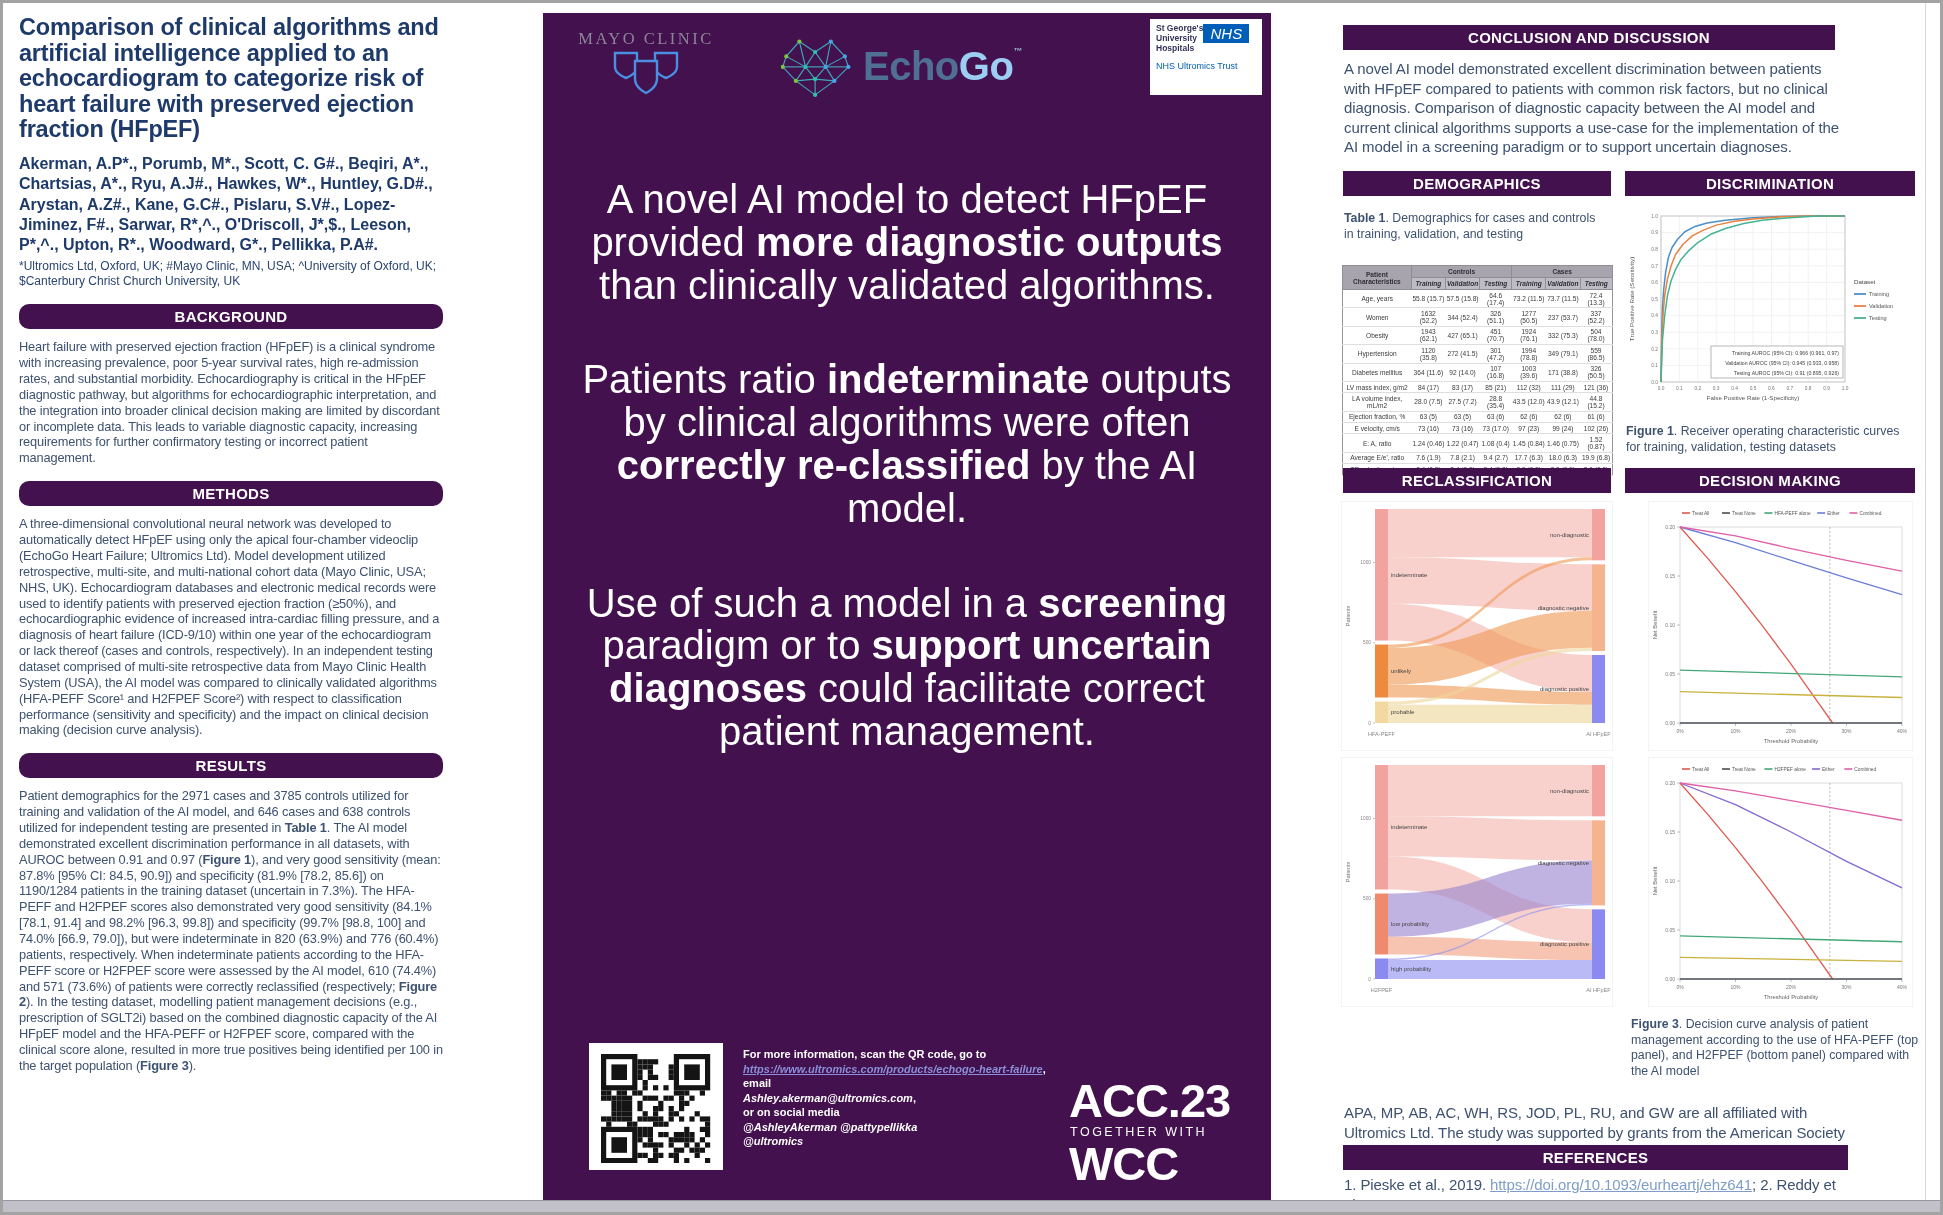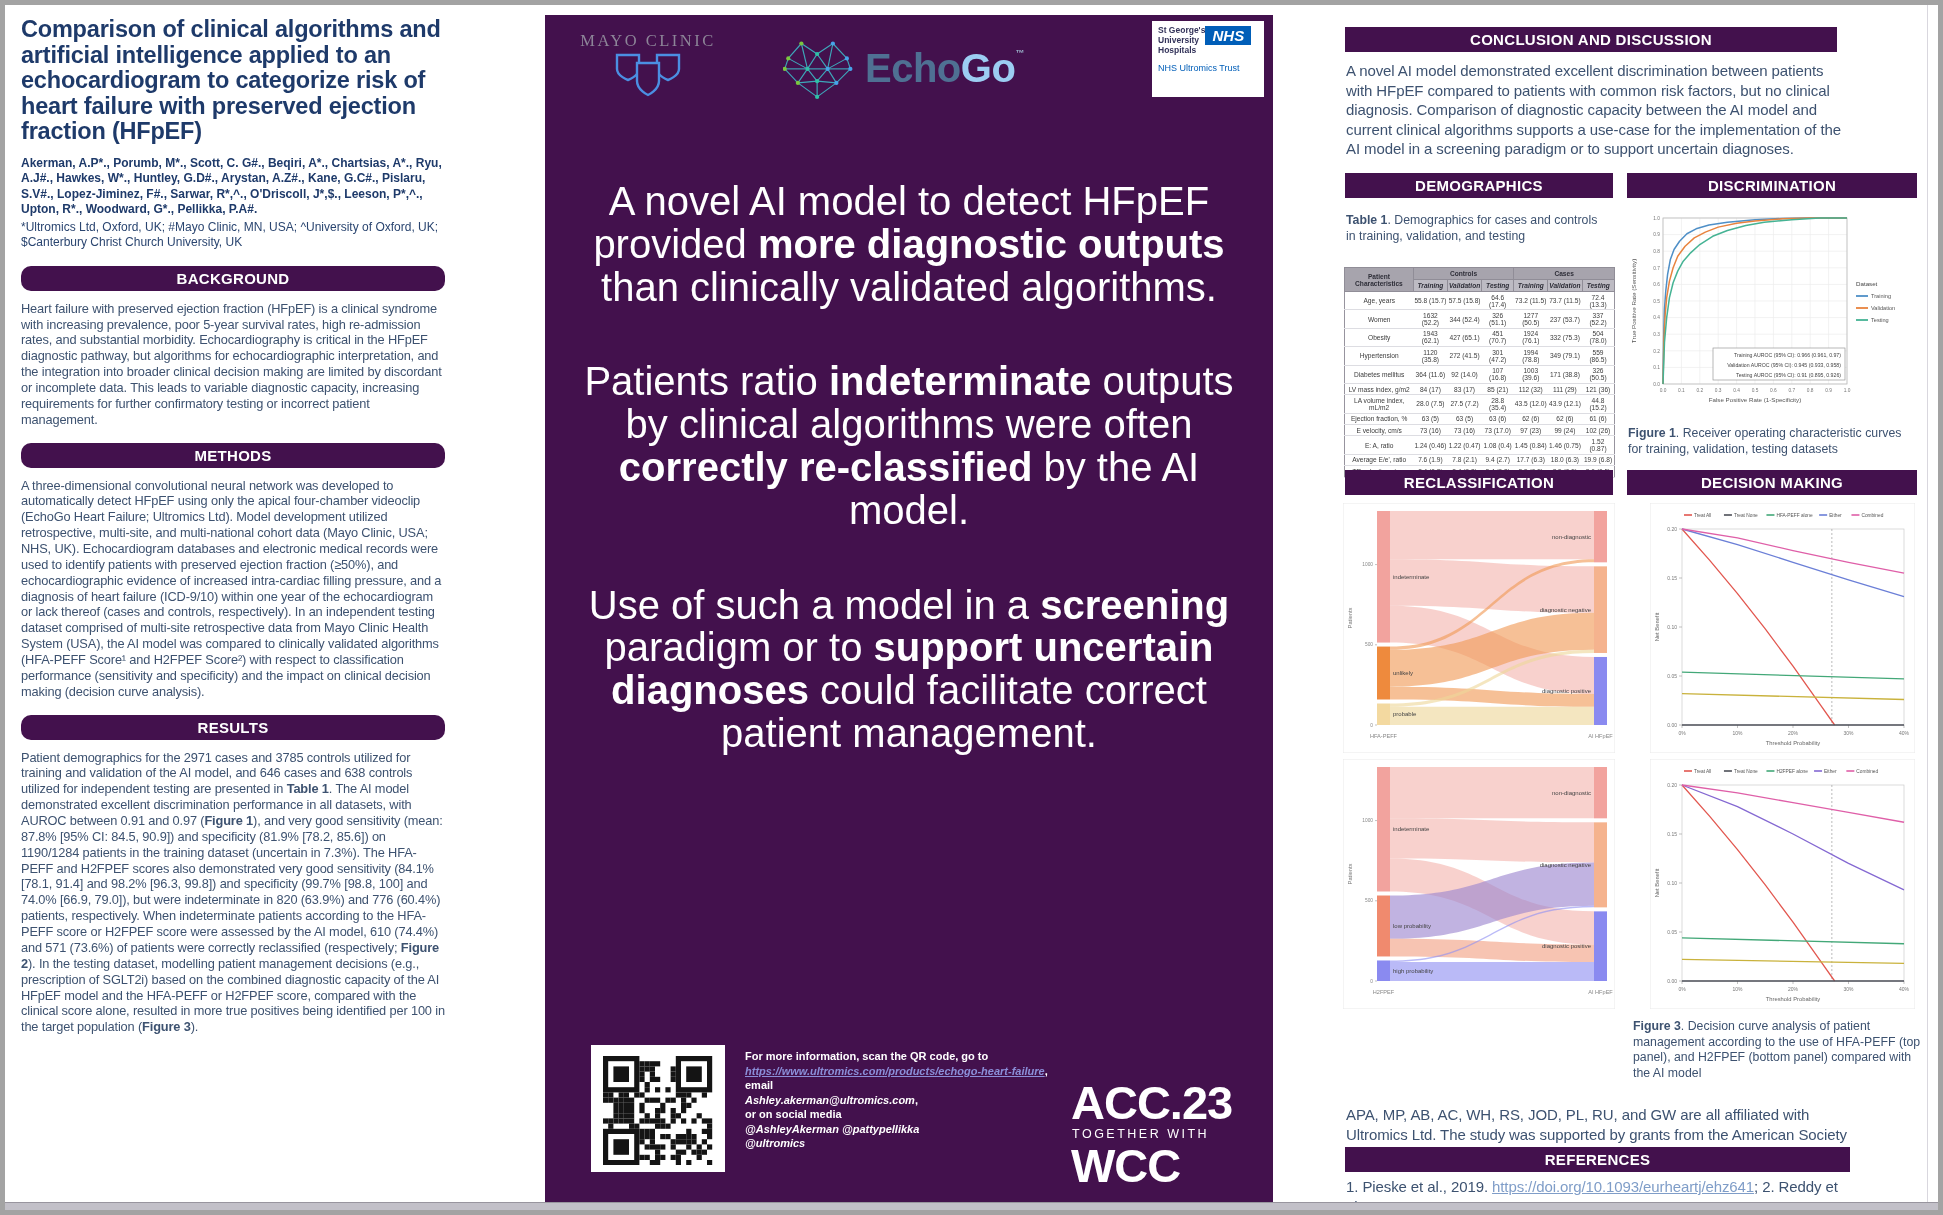--- a/index.html
+++ b/index.html
@@ -1,38 +1,38 @@
 <!DOCTYPE html>
 <html><head>
 <meta charset="utf-8">
 <style>
   html,body{margin:0;padding:0;background:#e9e8ec;}
   *{box-sizing:border-box;}
-  .page{position:relative;width:1943px;height:1215px;background:#ffffff;border:5px solid #a3a3a3;overflow:hidden;font-family:"Liberation Sans",sans-serif;}
+  .page{position:relative;width:1943px;height:1215px;background:#ffffff;border:3px solid #a3a3a3;overflow:hidden;font-family:"Liberation Sans",sans-serif;}
   
   .col-left{position:absolute;left:16px;top:12px;width:424px;}
   .title{font-size:23.5px;font-weight:bold;color:#1e3a6a;line-height:1.09;letter-spacing:-0.2px;margin:0;}
-  .authors{font-size:12px;font-weight:bold;color:#1e3a6a;line-height:1.27;margin:11px 0 0 0;}
+  .authors{font-size:16px;font-weight:bold;color:#1e3a6a;line-height:1.27;margin:11px 0 0 0;}
   .affils{font-size:12px;color:#2a4570;line-height:1.28;margin:3px 0 0 0;}
   .pbar{background:#43114d;color:#fff;font-weight:bold;text-align:center;font-size:15px;height:25px;line-height:25px;letter-spacing:0.3px;}
   .col-left .pbar{margin:15px 0 10px 0;border-radius:10px;}
   .body-text{font-size:12.8px;color:#3d5270;line-height:1.24;letter-spacing:-0.15px;margin:0;}
   
   .center-panel{position:absolute;left:540px;top:10px;width:728px;height:1187px;background:#43114d;}
   .mayo{position:absolute;left:18px;top:16px;width:170px;text-align:center;}
   .mayo-text{font-family:"Liberation Serif",serif;font-size:16.5px;letter-spacing:2.5px;color:#8d8598;}
   .echogo{position:absolute;left:238px;top:20px;display:flex;align-items:center;}
   .echogo-text{font-size:40px;font-weight:bold;margin-left:12px;letter-spacing:-0.5px;}
   .echogo-echo{color:#4f7093;}
   .echogo-go{color:#9ccdf2;}
   .echogo-tm{font-size:9px;color:#9bb6cd;vertical-align:top;position:relative;top:2px;}
   .nhs-badge{position:absolute;left:607px;top:6px;width:112px;height:76px;background:#ffffff;padding:5px 6px;}
   .nhs-top{display:flex;justify-content:flex-start;}
   .nhs-stg{font-size:8.5px;color:#33335a;line-height:1.15;font-weight:bold;}
-  .nhs-block{background:#005eb8;color:#fff;font-weight:bold;font-style:italic;font-size:15px;width:46px;height:19px;text-align:center;line-height:19px;}
+  .nhs-block{background:#005eb8;color:#fff;font-weight:normal;font-style:italic;font-size:15px;width:46px;height:19px;text-align:center;line-height:19px;}
   .nhs-trust{font-size:9px;color:#005eb8;margin-top:8px;}
   .headline{position:absolute;left:24px;top:165px;width:680px;color:#ffffff;font-size:40px;line-height:1.07;text-align:center;}
   .headline p{margin:0 0 52px 0;}
   .qr-box{position:absolute;left:46px;top:1030px;width:134px;height:127px;background:#ffffff;display:flex;align-items:center;justify-content:center;}
   .qr-text{position:absolute;left:200px;top:1034px;width:310px;color:#ffffff;font-size:11px;line-height:1.32;}
   .acc{position:absolute;left:526px;top:1064px;color:#ffffff;}
   .acc-big{font-size:47px;font-weight:bold;letter-spacing:-1px;line-height:1.0;}
   .acc-mid{font-size:12.5px;letter-spacing:2.5px;line-height:1.1;margin:2px 0 0 1px;}
   
   .rc{position:absolute;}

